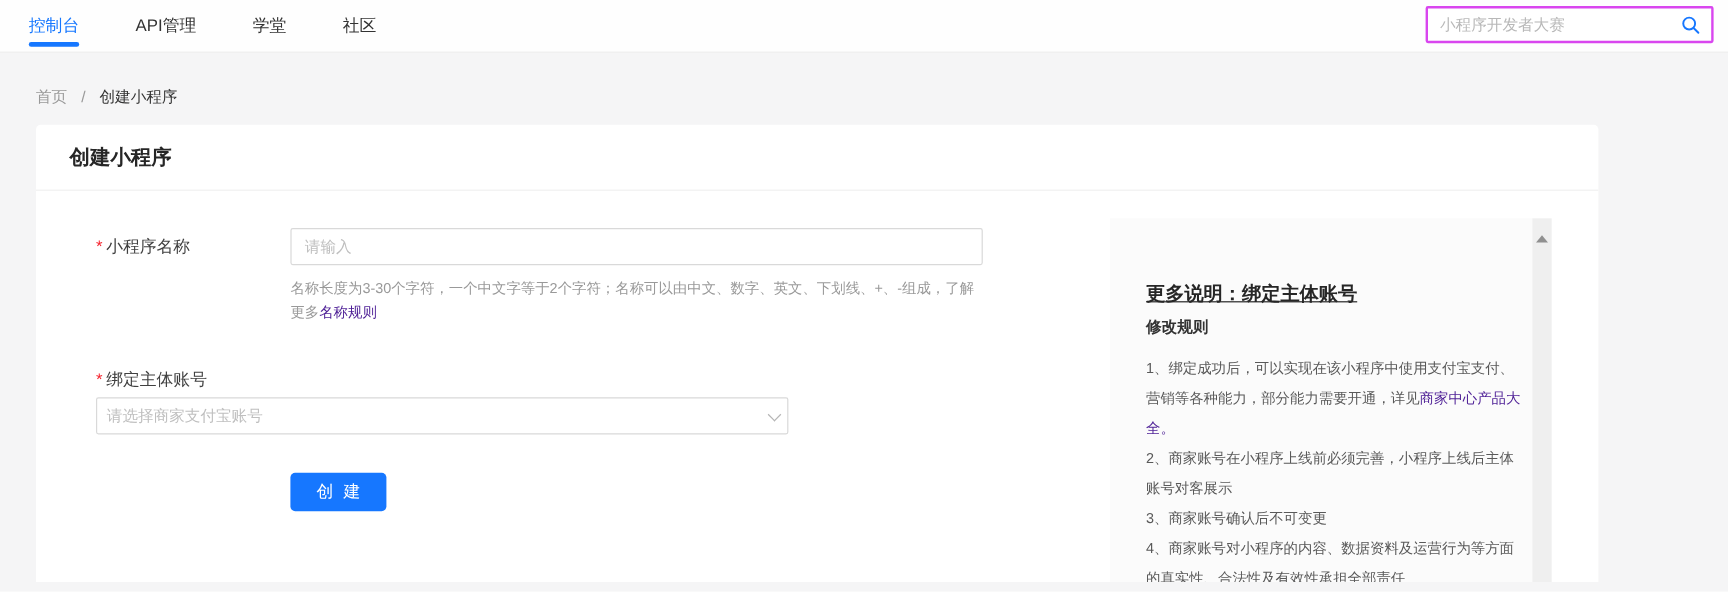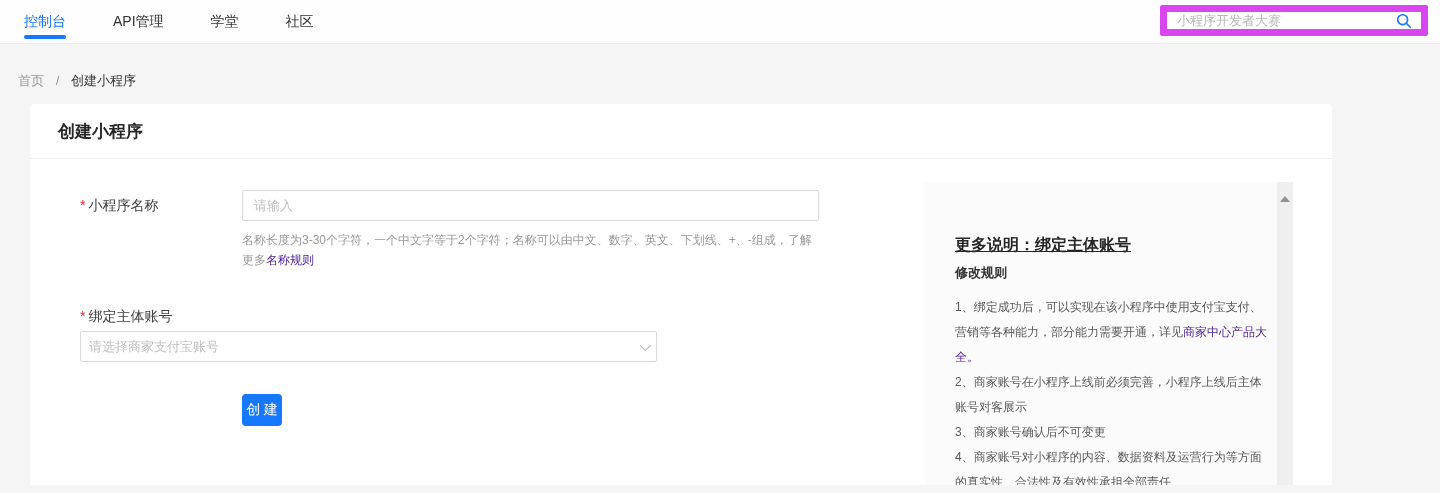--- a/index.html
+++ b/index.html
@@ -41,44 +41,44 @@
     right: 0;
     bottom: 4px;
     height: 4px;
     border-radius: 2px;
     background: #1677ff;
   }
   .search-box {
     position: absolute;
     top: 5px;
     right: 12px;
-    width: 268px;
+    width: 240px;
     height: 31px;
     background: #fff;
-    border: 7px solid #d946ef;
+    border: 2px solid #d946ef;
     border-radius: 2px;
     display: flex;
     align-items: center;
     padding: 0 8px 0 10px;
   }
   .search-box input {
     flex: 1;
     border: none;
     outline: none;
     font-size: 13px;
     color: #333;
     background: transparent;
     font-family: inherit;
   }
   .search-box input::placeholder { color: #b8b8b8; }
   .search-icon { flex: 0 0 auto; width: 18px; height: 18px; cursor: pointer; }
 
   
   .breadcrumb {
-    padding: 28px 0 14px 18px;
+    padding: 28px 0 14px 30px;
     font-size: 13px;
     color: #999;
   }
   .breadcrumb .crumb-home { color: #999; cursor: pointer; }
   .breadcrumb .crumb-sep { margin: 0 8px; color: #999; }
   .breadcrumb .crumb-current { color: #333; }
 
   
   .card {
     position: relative;
@@ -146,29 +146,29 @@
   .select-placeholder { font-size: 13px; color: #bfbfbf; }
   .chevron-down {
     width: 8px;
     height: 8px;
     border-right: 1px solid #b5b5b5;
     border-bottom: 1px solid #b5b5b5;
     transform: rotate(45deg) translateY(-2px);
   }
   .submit-btn {
     margin: 32px 0 0 162px;
-    width: 40px;
+    width: 80px;
     height: 32px;
     background: #1677ff;
     color: #fff;
     border: none;
     border-radius: 4px;
     font-size: 14px;
     cursor: pointer;
-    font-family: Liberation Serif, serif;
+    font-family: Liberation Mono, monospace;
   }
 
   
   .info-panel {
     position: absolute;
     top: 78px;
     right: 39px;
     bottom: 0;
     width: 368px;
     background: #fbfbfb;

